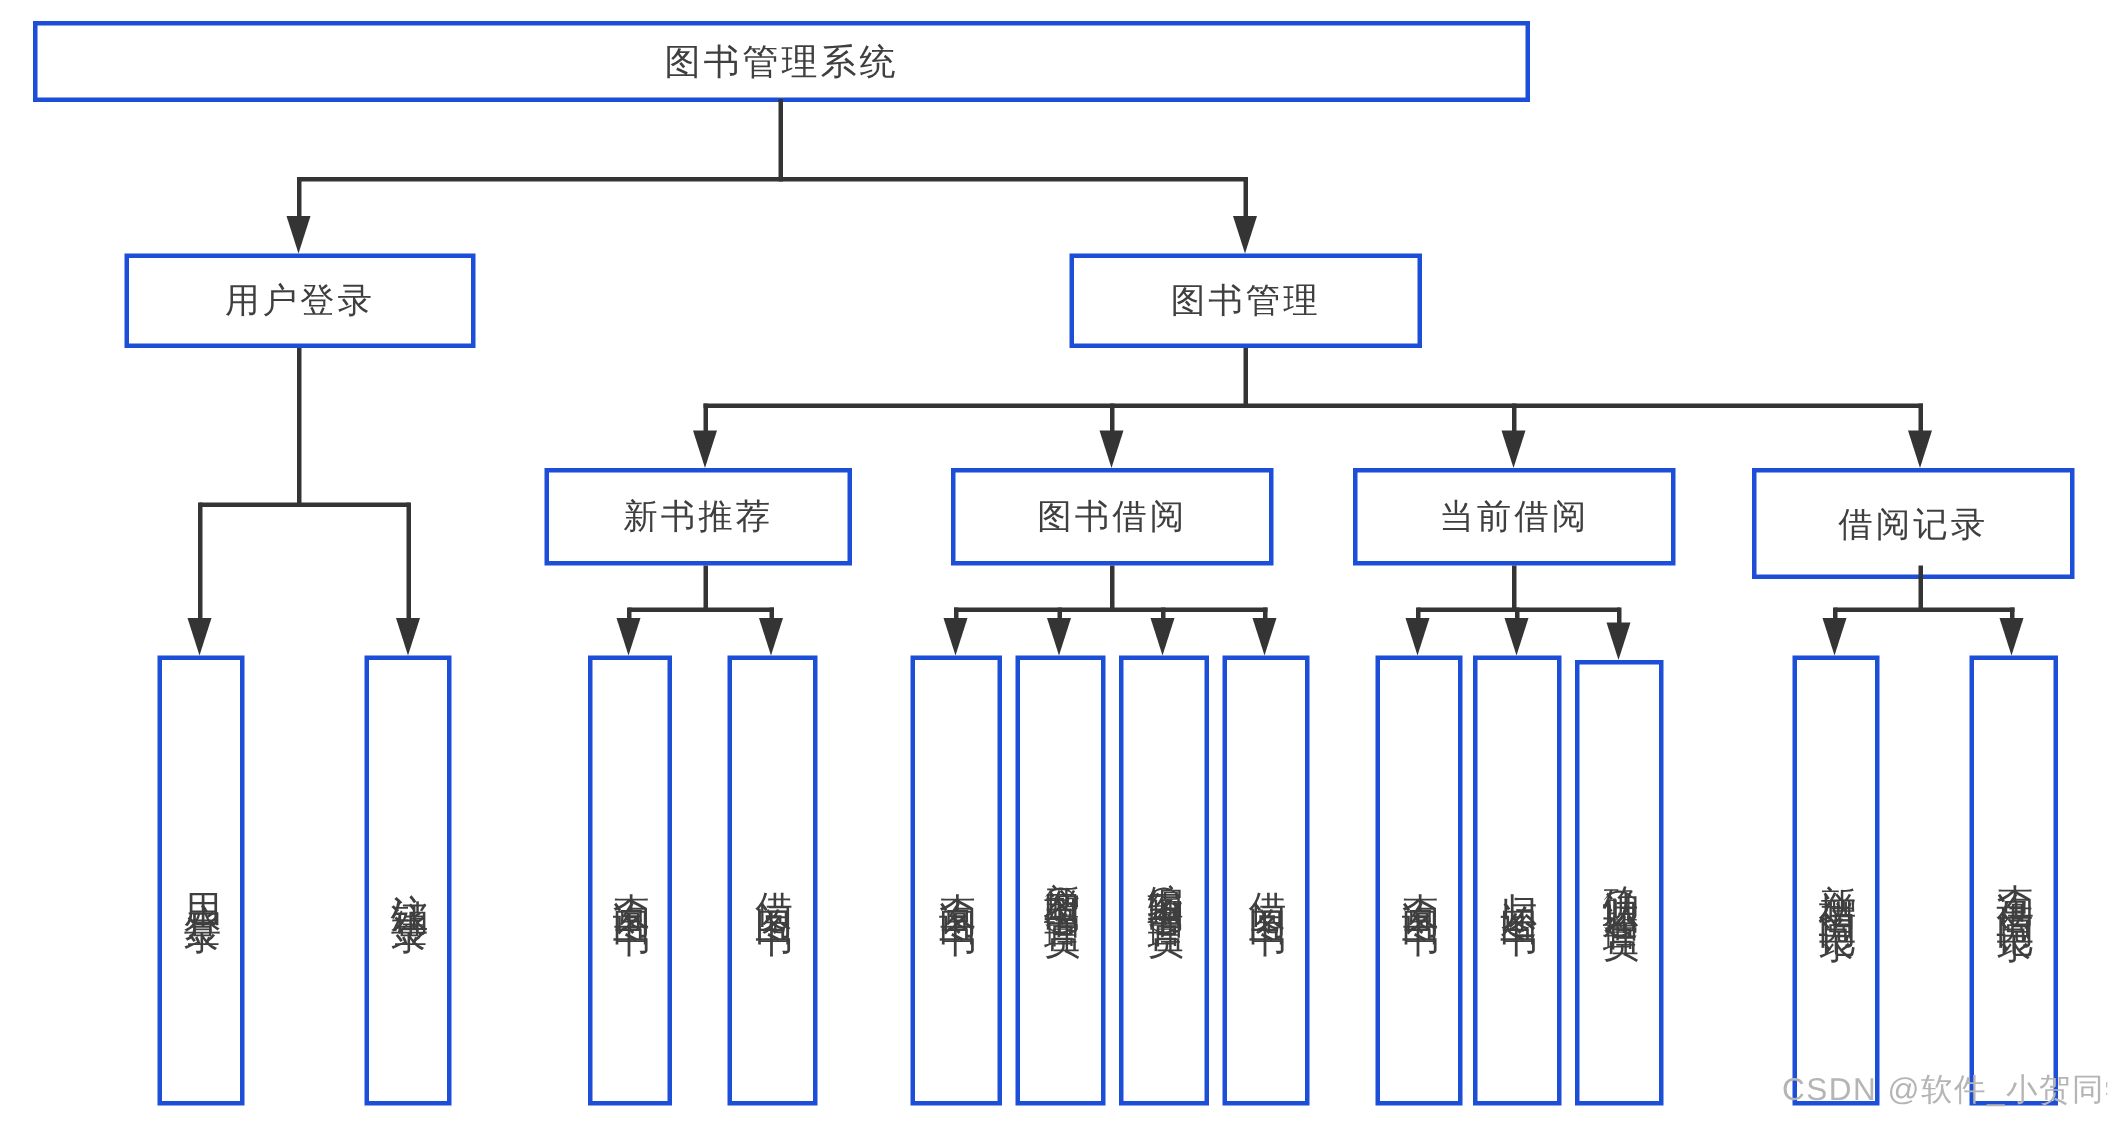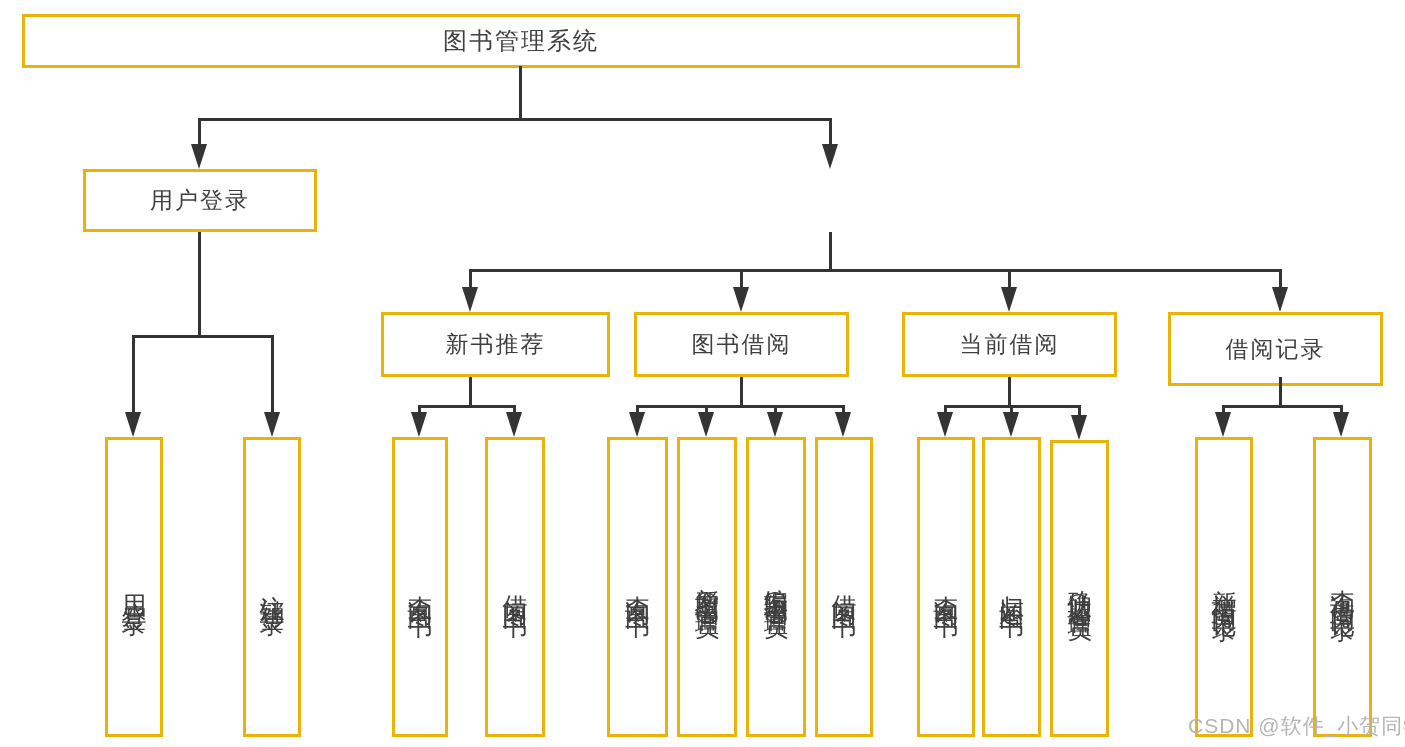--- a/index.html
+++ b/index.html
@@ -1,21 +1,21 @@
 <!DOCTYPE html>
 <html><head>
 <meta charset="utf-8">
 <style>
   html,body{margin:0;padding:0;background:#ffffff;}
   .canvas{
     position:relative;width:1405px;height:747px;background:#ffffff;overflow:hidden;
     font-family:"Liberation Sans","DejaVu Sans",sans-serif;color:#3f3f3f;
   }
   .box{
-    position:absolute;background:#ffffff;border:3px solid #eab308;box-sizing:border-box;
+    position:absolute;background:#ffffff;border:3px solid #1d4ed8;box-sizing:border-box;
     display:flex;align-items:center;justify-content:center;
   }
   .hlabel{font-size:23px;letter-spacing:2px;color:#3f3f3f;white-space:nowrap;}
   .root .hlabel{font-size:24px;}
   .vtext{
     writing-mode:vertical-rl;text-orientation:mixed;
     font-size:25px;letter-spacing:6px;color:#3f3f3f;line-height:1;
   }
   .vtext.long{letter-spacing:4px;font-size:24px;}
   .edge{position:absolute;background:#343434;}
@@ -36,22 +36,25 @@
 
 <div class="canvas">
 
   <div class="box root" style="left:22px;top:14px;width:998px;height:54px">
     <span class="hlabel">图书管理系统</span>
   </div>
 
   <div class="box" style="left:83px;top:169px;width:234px;height:63px">
     <span class="hlabel">用户登录</span>
   </div>
+  <div class="box" style="left:713px;top:169px;width:235px;height:63px">
+    <span class="hlabel">图书管理</span>
+  </div>
 
-  <div class="box" style="left:381px;top:312px;width:229px;height:65px">
+  <div class="box" style="left:363px;top:312px;width:205px;height:65px">
     <span class="hlabel">新书推荐</span>
   </div>
   <div class="box" style="left:902px;top:312px;width:215px;height:65px">
     <span class="hlabel">当前借阅</span>
   </div>
   <div class="box" style="left:634px;top:312px;width:215px;height:65px">
     <span class="hlabel">图书借阅</span>
   </div>
   <div class="box" style="left:1168px;top:312px;width:215px;height:74px">
     <span class="hlabel">借阅记录</span>

